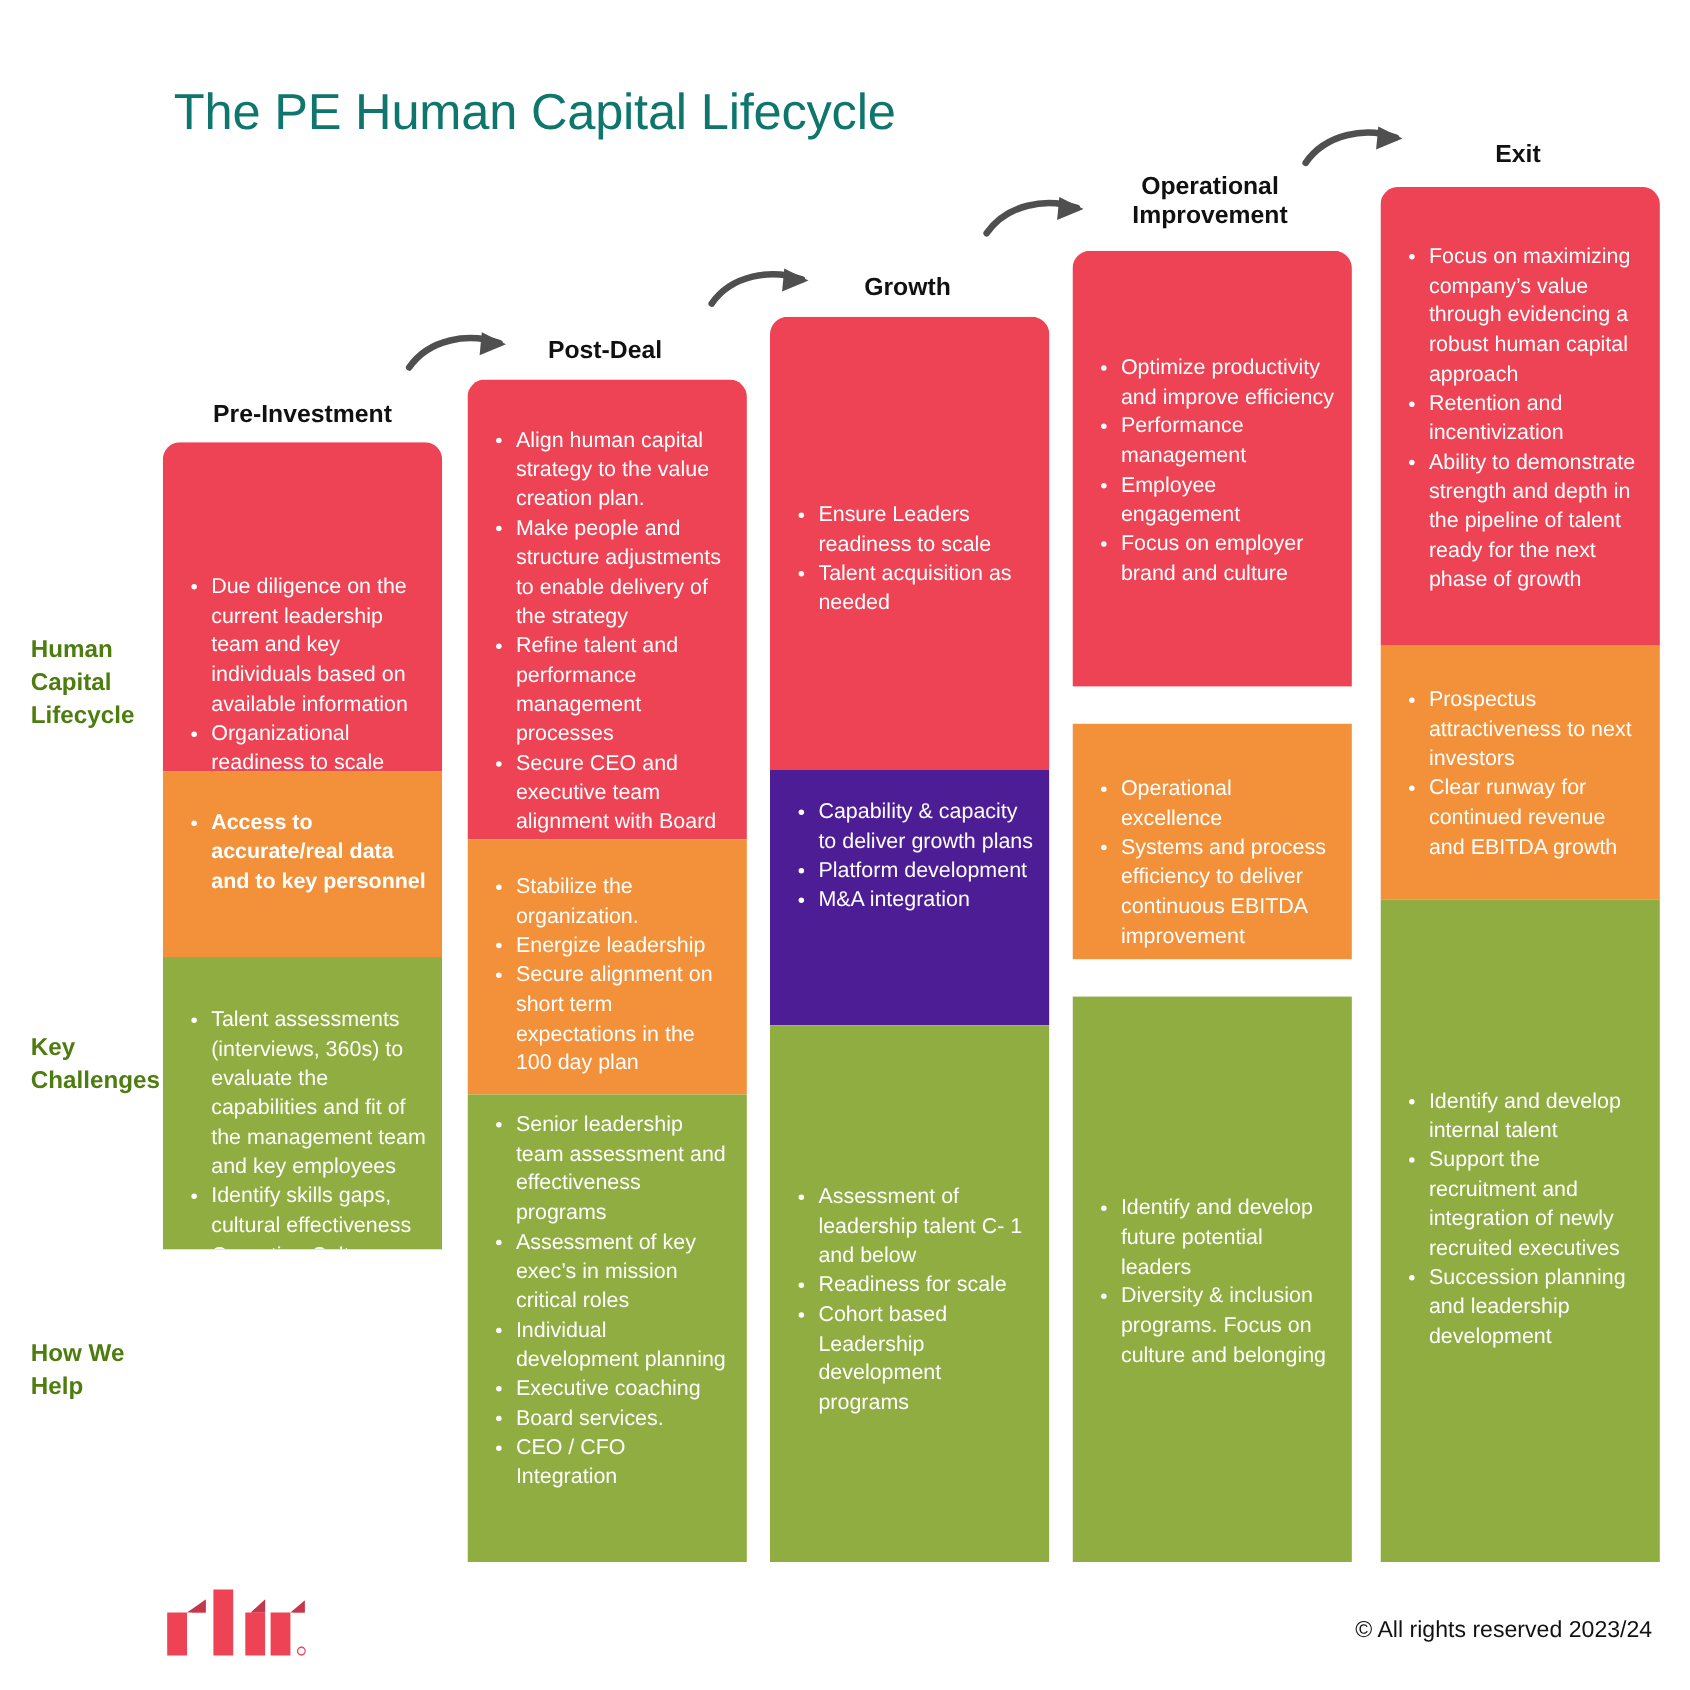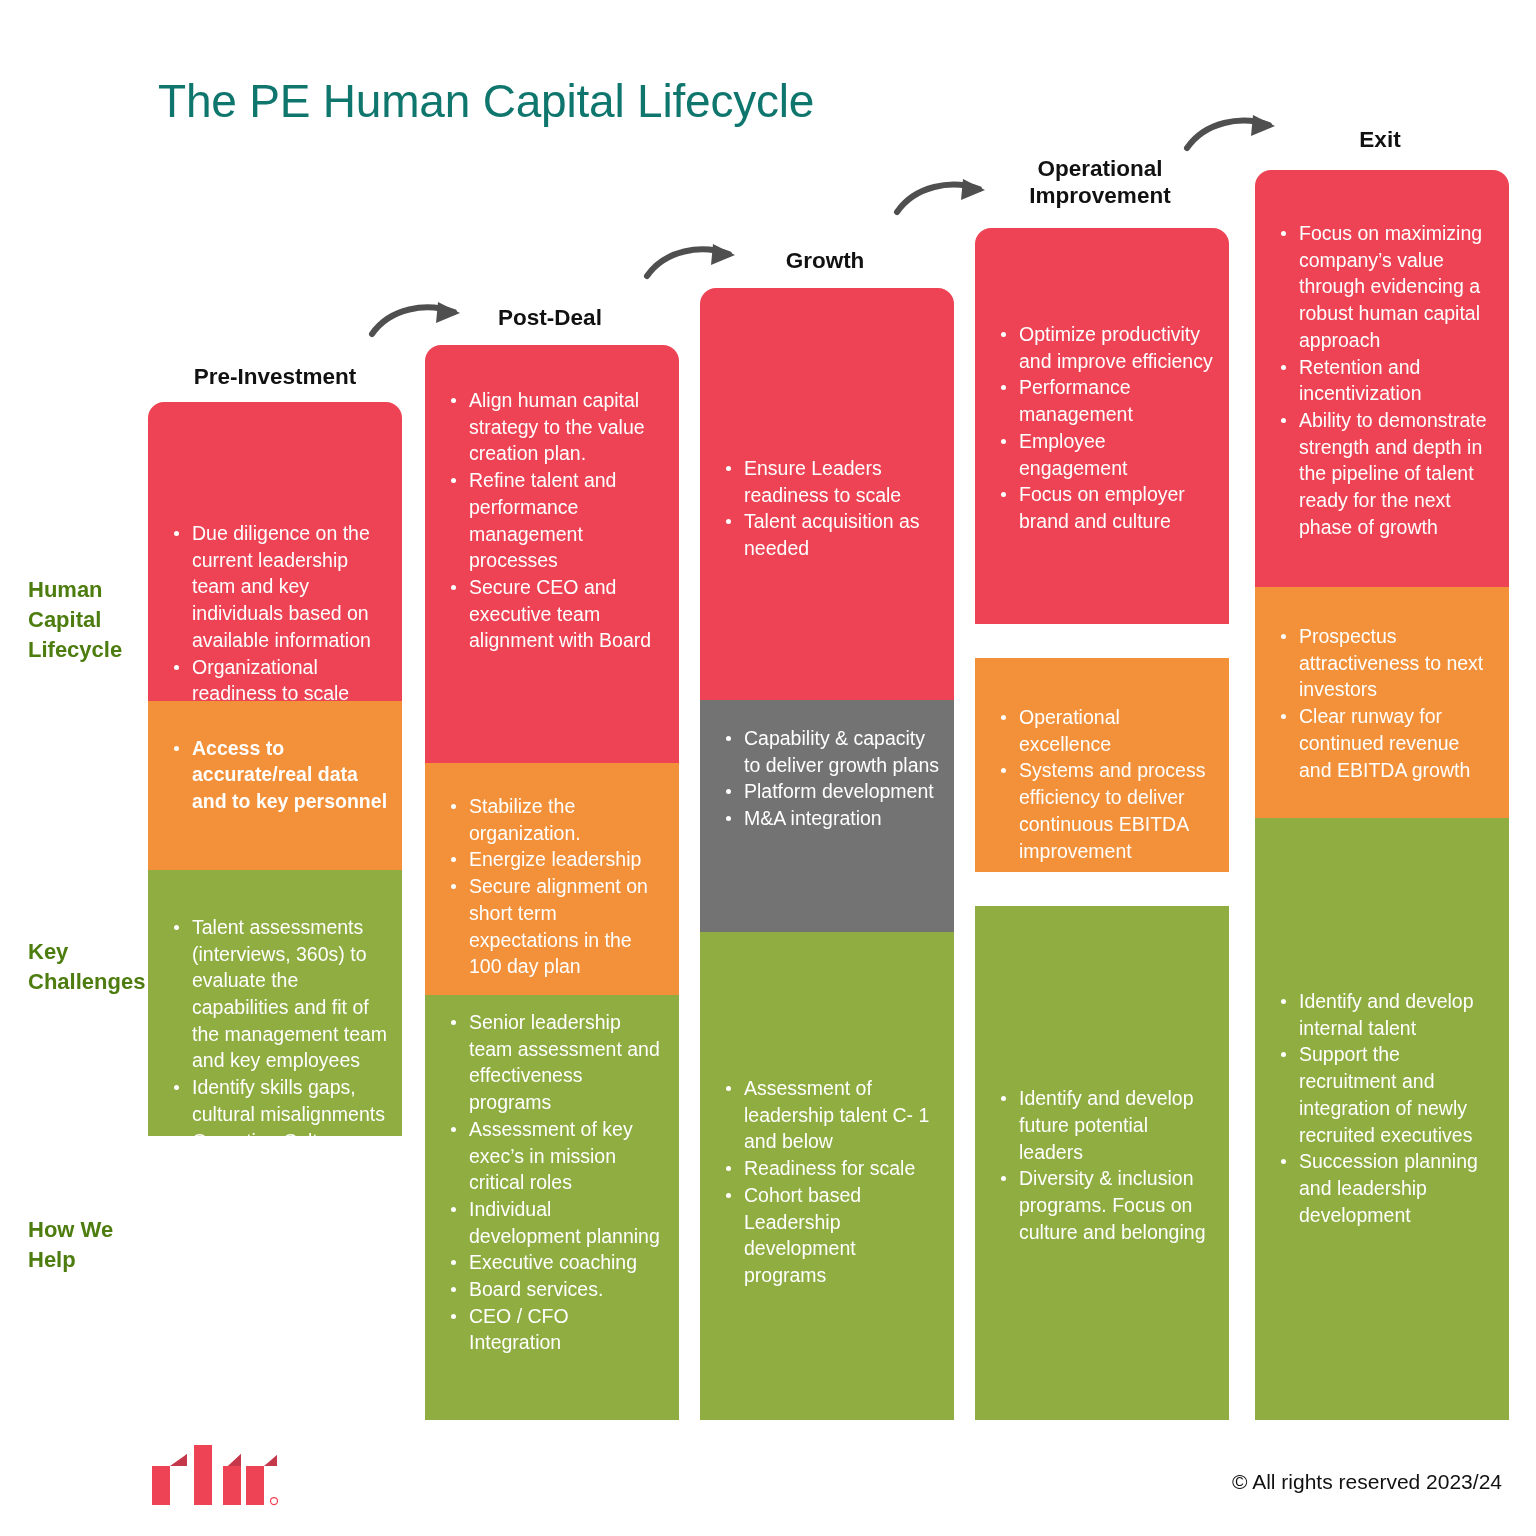--- a/index.html
+++ b/index.html
@@ -159,33 +159,34 @@
       </ul>
     </div>
     <div class="seg" style="background:#F2913A; height:235px;">
       <ul style="top:34px;font-weight:bold;">
         <li>Access to accurate/real data and to key personnel</li>
       </ul>
     </div>
     <div class="seg" style="background:#8FAD40; height:369px;">
       <ul style="top:44px;">
         <li>Talent assessments (interviews, 360s) to evaluate the capabilities and fit of the management team and key employees</li>
-        <li>Identify skills gaps, cultural misalignments</li>
+        <li>Identify skills gaps, cultural effectiveness</li>
         <li>Operating Culture Survey</li>
       </ul>
     </div>
   </div>
 </div>
 
 <div class="stage">
   <div class="stage-heading" style="left:425px; top:304px; width:250px;">Post-Deal</div>
   <div class="stage-bar" style="left:425px; top:345px; width:254px; height:1075px;">
     <div class="seg" style="background:#ED4354; height:418px;">
       <ul style="top:42px;">
         <li>Align human capital strategy to the value creation plan.</li>
+        <li>Make people and structure adjustments to enable delivery of the strategy</li>
         <li>Refine talent and performance management processes</li>
         <li>Secure CEO and executive team alignment with Board</li>
       </ul>
     </div>
     <div class="seg" style="background:#F2913A; height:232px;">
       <ul style="top:30px;">
         <li>Stabilize the organization.</li>
         <li>Energize leadership</li>
         <li>Secure alignment on short term expectations in the 100 day plan</li>
       </ul>
@@ -205,21 +206,21 @@
 
 <div class="stage">
   <div class="stage-heading" style="left:700px; top:247px; width:250px;">Growth</div>
   <div class="stage-bar" style="left:700px; top:288px; width:254px; height:1132px;">
     <div class="seg" style="background:#ED4354; height:412px;">
       <ul style="top:167px;">
         <li>Ensure Leaders readiness to scale</li>
         <li>Talent acquisition as needed</li>
       </ul>
     </div>
-    <div class="seg" style="background:#737373; height:232px;">
+    <div class="seg" style="background:#4c1d95; height:232px;">
       <ul style="top:25px;">
         <li>Capability &amp; capacity to deliver growth plans</li>
         <li>Platform development</li>
         <li>M&amp;A integration</li>
       </ul>
     </div>
     <div class="seg" style="background:#8FAD40; height:488px;">
       <ul style="top:143px;">
         <li>Assessment of leadership talent C- 1 and below</li>
         <li>Readiness for scale</li>

